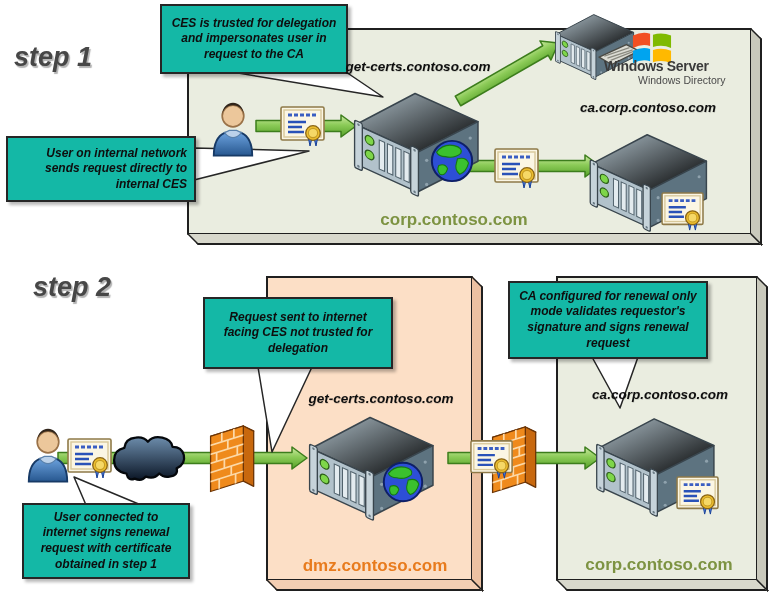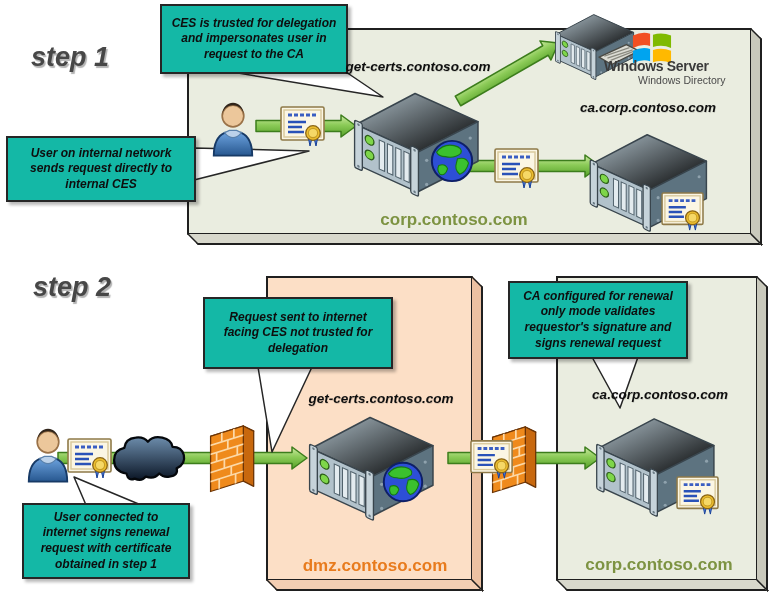--- a/index.html
+++ b/index.html
@@ -170,21 +170,21 @@
     </g>
     <g fill="#ffffff" stroke="#262626" stroke-width="1.5" stroke-linejoin="round">
       <polygon points="232,72 383,97 346,72"></polygon>
       <polygon points="194,148 309,151 194,180"></polygon>
       <polygon points="258,367 312,367 272,452"></polygon>
       <polygon points="592,357 638,357 620,408"></polygon>
       <polygon points="86,505 141,505 74,477"></polygon>
     </g>
   </svg>
 
-  <div class="heading" style="left:14px; top:42px;margin-left:17px;">step 1</div>
+  <div class="heading" style="left:14px; top:42px;">step 1</div>
   <div class="heading" style="left:16px; top:272px;margin-left:17px;">step 2</div>
 
   <div class="icon" style="left:209px; top:98px;  width:48px; height:60px;">
       <svg viewBox="0 0 40 50">
         <use href="#user"></use>
       </svg>
     </div>
   <div class="icon" style="left:280px; top:106px; width:46px; height:42px;">
       <svg viewBox="0 0 46 42">
         <use href="#cert"></use>
@@ -276,23 +276,23 @@
         <use href="#srv"></use>
       </svg>
     </div>
   <div class="icon" style="left:676px; top:476px; width:44px; height:40px;">
       <svg viewBox="0 0 46 42">
         <use href="#cert"></use>
       </svg>
     </div>
 
   <div class="callout" style="left:160px; top:4px;   width:188px; height:70px;">CES is trusted for delegation and impersonates user in request to the CA</div>
-  <div class="callout" style="left:6px;   top:136px; width:190px; height:66px;">User on internal network sends request directly to internal CES</div>
+  <div class="callout" style="left:6px;   top:136px; width:190px; height:66px;text-align:right;">User on internal network sends request directly to internal CES</div>
   <div class="callout" style="left:203px; top:297px; width:190px; height:72px;">Request sent to internet facing CES not trusted for delegation</div>
-  <div class="callout" style="left:508px; top:281px; width:180px; height:78px;">CA configured for renewal only mode validates requestor's signature and signs renewal request</div>
+  <div class="callout" style="left:508px; top:281px; width:200px; height:78px;">CA configured for renewal only mode validates requestor's signature and signs renewal request</div>
   <div class="callout" style="left:22px;  top:503px; width:168px; height:76px;">User connected to internet signs renewal request with certificate obtained in step 1</div>
 
   <div class="dlabel" style="left:333px; top:59px;  width:170px;">get-certs.contoso.com</div>
   <div class="dlabel" style="left:563px; top:100px; width:170px;">ca.corp.contoso.com</div>
   <div class="dlabel" style="left:296px; top:391px; width:170px;">get-certs.contoso.com</div>
   <div class="dlabel" style="left:575px; top:387px; width:170px;">ca.corp.contoso.com</div>
 
   <div class="zlabel zlabel-green" style="left:369px; top:210px; width:170px;">corp.contoso.com</div>
   <div class="zlabel zlabel-orange" style="left:290px; top:556px; width:170px;">dmz.contoso.com</div>
   <div class="zlabel zlabel-green" style="left:574px; top:555px; width:170px;">corp.contoso.com</div>

